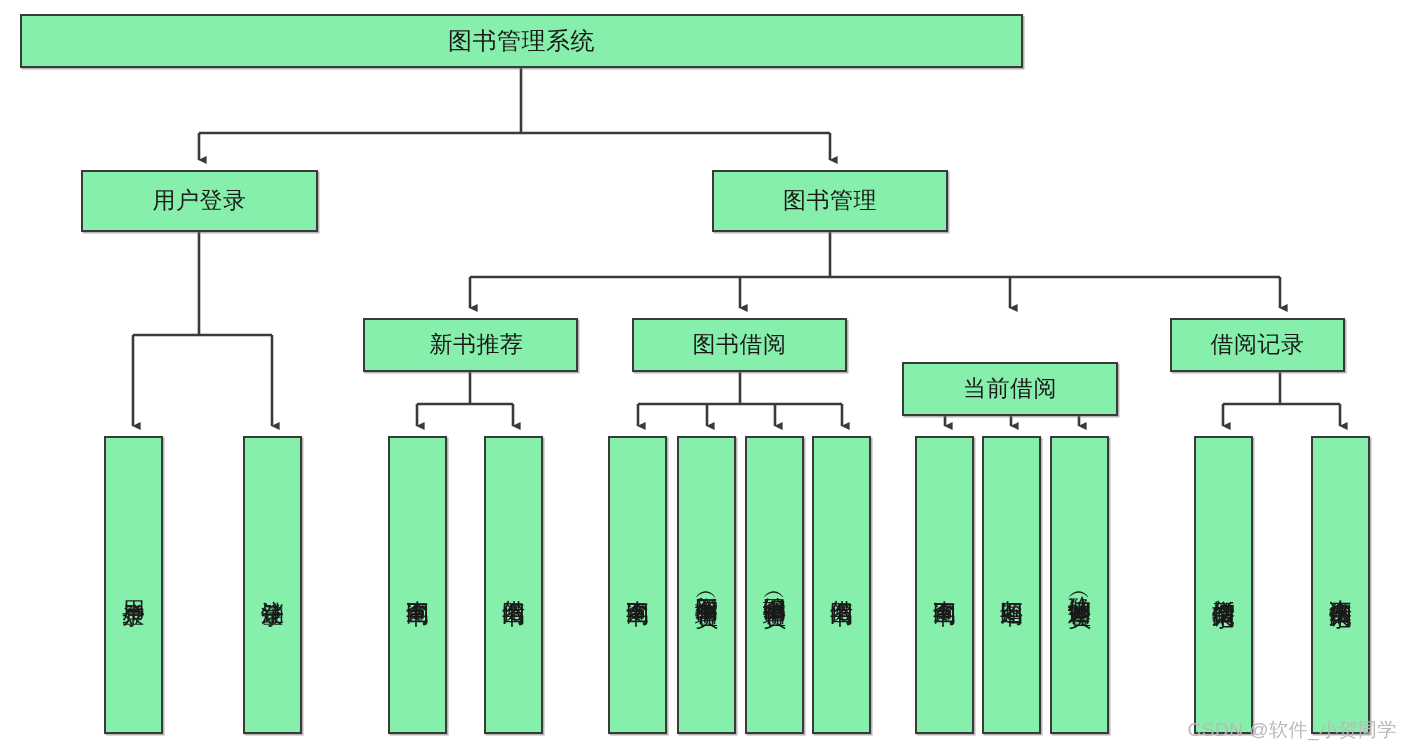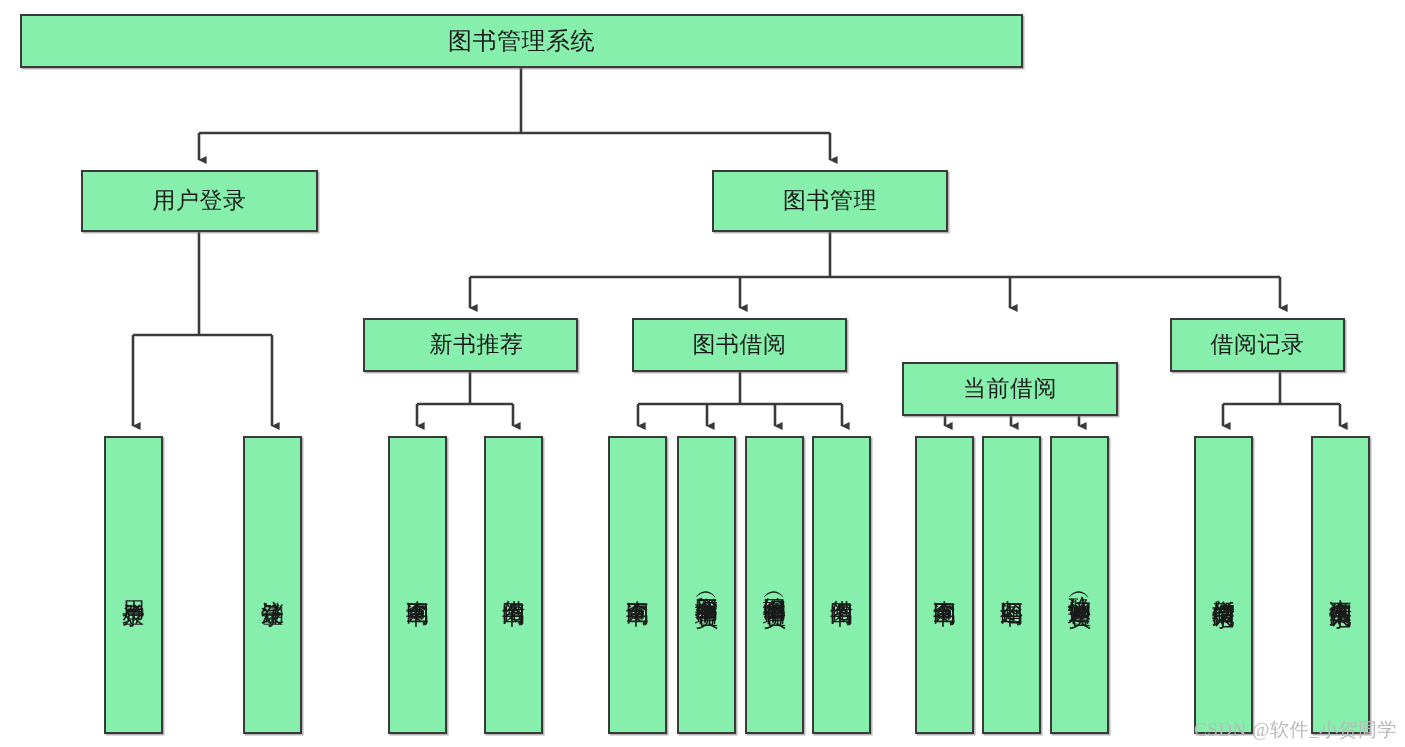--- a/index.html
+++ b/index.html
@@ -58,21 +58,21 @@
   .node.root .label { font-size: 24px; }
 
   #watermark {
     position: absolute;
     right: 8px;
     bottom: 4px;
     font-size: 19px;
     color: #b9b9b9;
     letter-spacing: 0.5px;
     white-space: nowrap;
-    font-family: Liberation Serif, serif;
+    font-family: Liberation Sans, sans-serif;
   }
 </style>
 </head>
 <body>
 
 <div id="diagram-root">
 
   <svg class="edges" viewBox="0 0 1405 747" xmlns="http://www.w3.org/2000/svg">
     <defs>
       <marker id="arrowhead" markerWidth="9" markerHeight="9" refX="4.2" refY="7.6" orient="auto" markerUnits="userSpaceOnUse">

